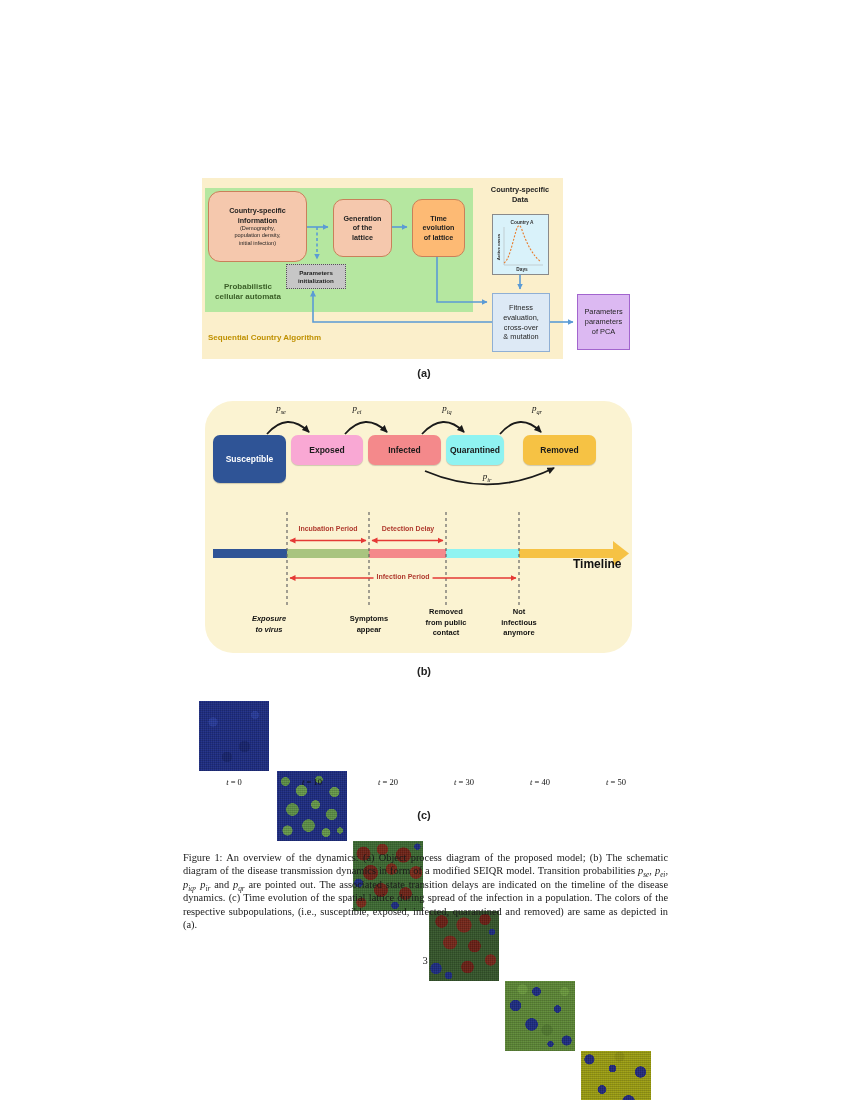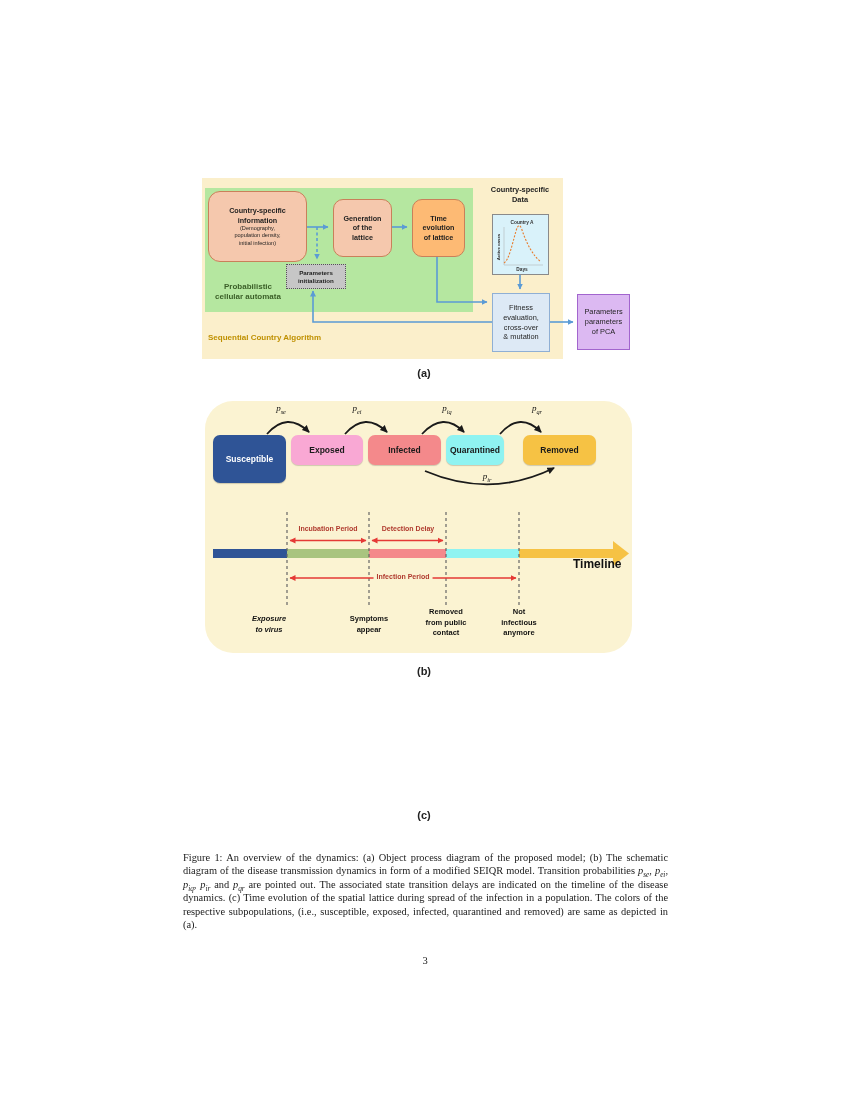--- a/index.html
+++ b/index.html
@@ -274,20 +274,35 @@
     </div>
     <div class="abs evtlabel" style="left:314px;top:206px;transform:translateX(-50%);">
       <div>Not</div>
       <div>infectious</div>
       <div>anymore</div>
     </div>
   </div>
 
   <div class="abs sublabel" style="left:404px;top:665px;width:40px;">(b)</div>
 
+  <div class="abs" style="left:199px;top:701px;width:452px;height:95px;">
+    <div class="abs lat lat1" style="left:0;top:0;"></div>
+    <div class="abs lat lat2" style="left:78px;top:0;"></div>
+    <div class="abs lat lat3" style="left:154px;top:0;"></div>
+    <div class="abs lat lat4" style="left:230px;top:0;"></div>
+    <div class="abs lat lat5" style="left:306px;top:0;"></div>
+    <div class="abs lat lat6" style="left:382px;top:0;"></div>
+
+    <span class="abs framelabel" style="left:35px;top:76px;transform:translateX(-50%);"><i>t</i> = 0</span>
+    <span class="abs framelabel" style="left:113px;top:76px;transform:translateX(-50%);"><i>t</i> = 10</span>
+    <span class="abs framelabel" style="left:189px;top:76px;transform:translateX(-50%);"><i>t</i> = 20</span>
+    <span class="abs framelabel" style="left:265px;top:76px;transform:translateX(-50%);"><i>t</i> = 30</span>
+    <span class="abs framelabel" style="left:341px;top:76px;transform:translateX(-50%);"><i>t</i> = 40</span>
+    <span class="abs framelabel" style="left:417px;top:76px;transform:translateX(-50%);"><i>t</i> = 50</span>
+  </div>
 
   <div class="abs sublabel" style="left:404px;top:809px;width:40px;">(c)</div>
 
   <div class="abs caption" style="left:183px;top:851px;width:485px;">Figure 1:  An overview of the dynamics:  (a) Object process diagram of the proposed model; (b) The schematic diagram of the disease transmission dynamics in form of a modified SEIQR model.  Transition probabilities <i>p</i><sub>se</sub>, <i>p</i><sub>ei</sub>, <i>p</i><sub>iq</sub>, <i>p</i><sub>ir</sub> and <i>p</i><sub>qr</sub> are pointed out.  The associated state transition delays are indicated on the timeline of the disease dynamics.  (c) Time evolution of the spatial lattice during spread of the infection in a population.  The colors of the respective subpopulations, (i.e., susceptible, exposed, infected, quarantined and removed) are same as depicted in (a).</div>
 
   <div class="abs pagenum" style="left:0;top:955px;width:850px;">3</div>
 
 </div>
 
 </body></html>

